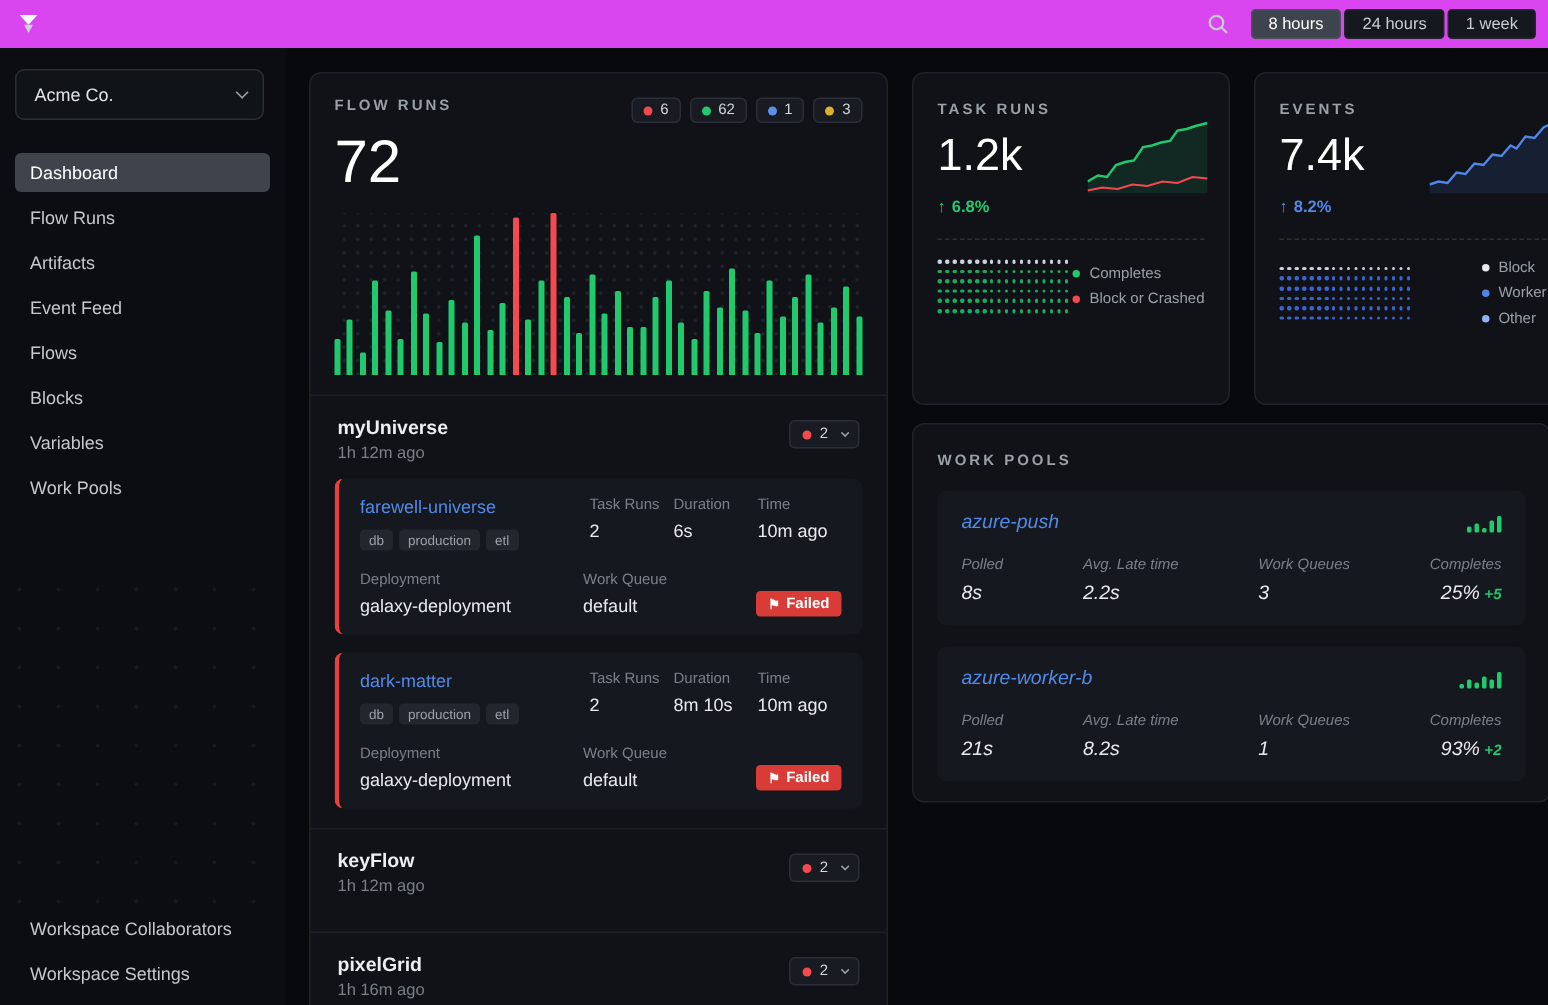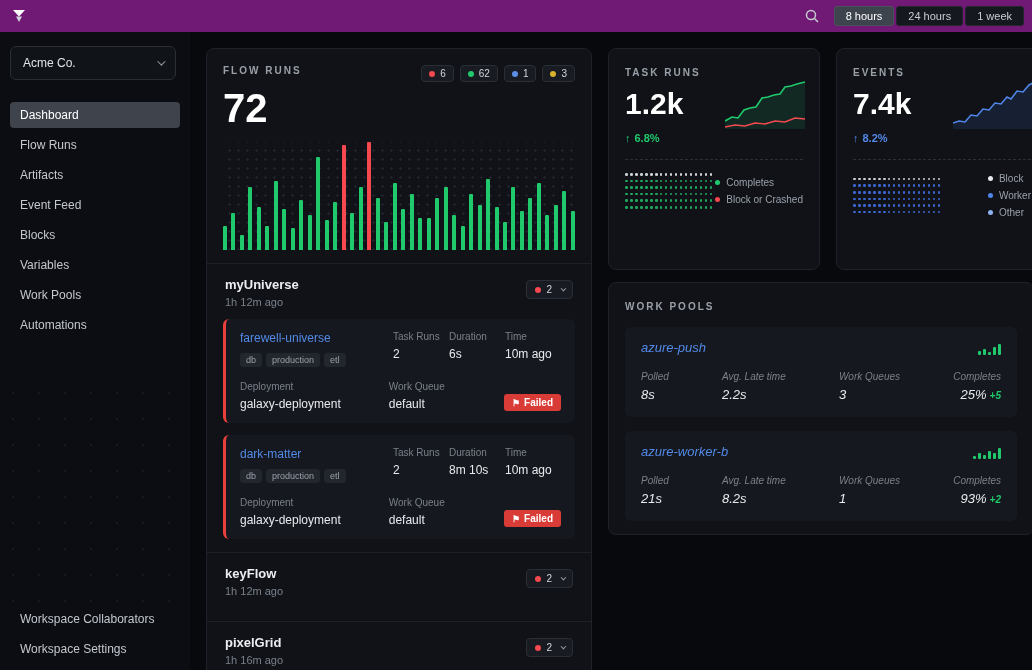--- a/index.html
+++ b/index.html
@@ -1,21 +1,21 @@
 <!DOCTYPE html>
 <html><head>
 <meta charset="utf-8">
 <style>
   * { margin:0; padding:0; box-sizing:border-box; }
   html,body { width:1032px; height:670px; overflow:hidden; }
   body { background:#07090c; color:#e7e9ed; font-family:"Liberation Sans", sans-serif; font-size:12px; position:relative; }
   a { text-decoration:none; cursor:pointer; }
 
   
-  .topbar { position:absolute; top:0; left:0; right:0; height:32px; background:#701a75; display:flex; align-items:center; padding:0 8px 0 10px; z-index:5;gap:35px; }
+  .topbar { position:absolute; top:0; left:0; right:0; height:32px; background:#d946ef; display:flex; align-items:center; padding:0 8px 0 10px; z-index:5;gap:35px; }
   .topbar-right { margin-left:auto; display:flex; align-items:center; gap:14px; }
   .search-ic { width:16px; height:16px; display:inline-flex; cursor:pointer; }
   .ranges { display:flex; gap:2px; }
   .range-btn { font-family:"Liberation Sans",sans-serif; font-size:11px; color:#c9cdd4; background:#15181e; border:1px solid #23262d; border-radius:3px; padding:3px 11px; cursor:pointer; }
   .range-btn.selected { background:#3e444d; color:#ffffff; border-color:#4a505a; }
 
   
   .sidebar { position:absolute; top:32px; left:0; bottom:0; width:190px; background:#0b0d12; z-index:4; }
   .sidebar::after { content:""; position:absolute; left:0; right:10px; bottom:60px; height:230px;
       background-image:radial-gradient(#2a303a 1.3px, transparent 1.4px); background-size:26px 26px; opacity:.35; pointer-events:none; }
@@ -26,21 +26,21 @@
   .nav-footer { position:absolute; left:10px; right:10px; bottom:8px; display:flex; flex-direction:column; gap:4px; z-index:2; }
 
   .chev { display:inline-block; width:6px; height:6px; border-right:1.5px solid #9aa0a8; border-bottom:1.5px solid #9aa0a8; transform:rotate(45deg) translateY(-2px); }
   .chev.sm { width:4px; height:4px; margin-left:3px; }
 
   
   .main { position:absolute; top:32px; left:190px; right:0; bottom:0; }
   .panel { position:absolute; background:#101218; border:1px solid #1e222a; border-radius:8px; padding:16px; }
   .panel-title { font-size:10px; font-weight:700; letter-spacing:2px; color:#9aa0a8; }
   .panel-head { display:flex; align-items:flex-start; justify-content:space-between; }
-  .big-num { font-size:40px; font-weight:700; color:#ffffff; margin-top:4px; line-height:1.1; }
+  .big-num { font-size:40px; font-weight:400; color:#ffffff; margin-top:4px; line-height:1.1; }
   .big-num.md { font-size:30px; margin-top:8px; }
 
   
   .flow-panel { left:16px; top:16px; width:386px; height:700px; }
   .chips { display:flex; gap:6px; }
   .chip { display:inline-flex; align-items:center; gap:5px; background:#181b21; border:1px solid #2a2f37; border-radius:4px; padding:2px 7px; font-size:10px; color:#d4d7dc; cursor:pointer; }
   .dot { width:6px; height:6px; border-radius:50%; display:inline-block; }
   .bar-chart { height:108px; margin-top:12px; display:flex; align-items:flex-end; justify-content:space-between; position:relative;
       background-image:radial-gradient(#20242c 1px, transparent 1.1px); background-size:9px 9px; background-position:2px 4px; }
   .bar { width:4px; border-radius:1px 1px 0 0; }
@@ -123,24 +123,24 @@
 <aside class="sidebar">
   <div class="workspace">
     <span>Acme Co.</span>
     <span class="chev"></span>
   </div>
   <nav class="nav">
       <div class="nav-item active">Dashboard</div>
       <div class="nav-item">Flow Runs</div>
       <div class="nav-item">Artifacts</div>
       <div class="nav-item">Event Feed</div>
+      <div class="nav-item">Flows</div>
       <div class="nav-item">Blocks</div>
       <div class="nav-item">Variables</div>
       <div class="nav-item">Work Pools</div>
-      <div class="nav-item">Automations</div>
     </nav>
   <div class="nav-footer">
       <div class="nav-item">Workspace Collaborators</div>
       <div class="nav-item">Workspace Settings</div>
     </div>
 </aside>
 
 <main class="main">
 
   <section class="panel flow-panel">

